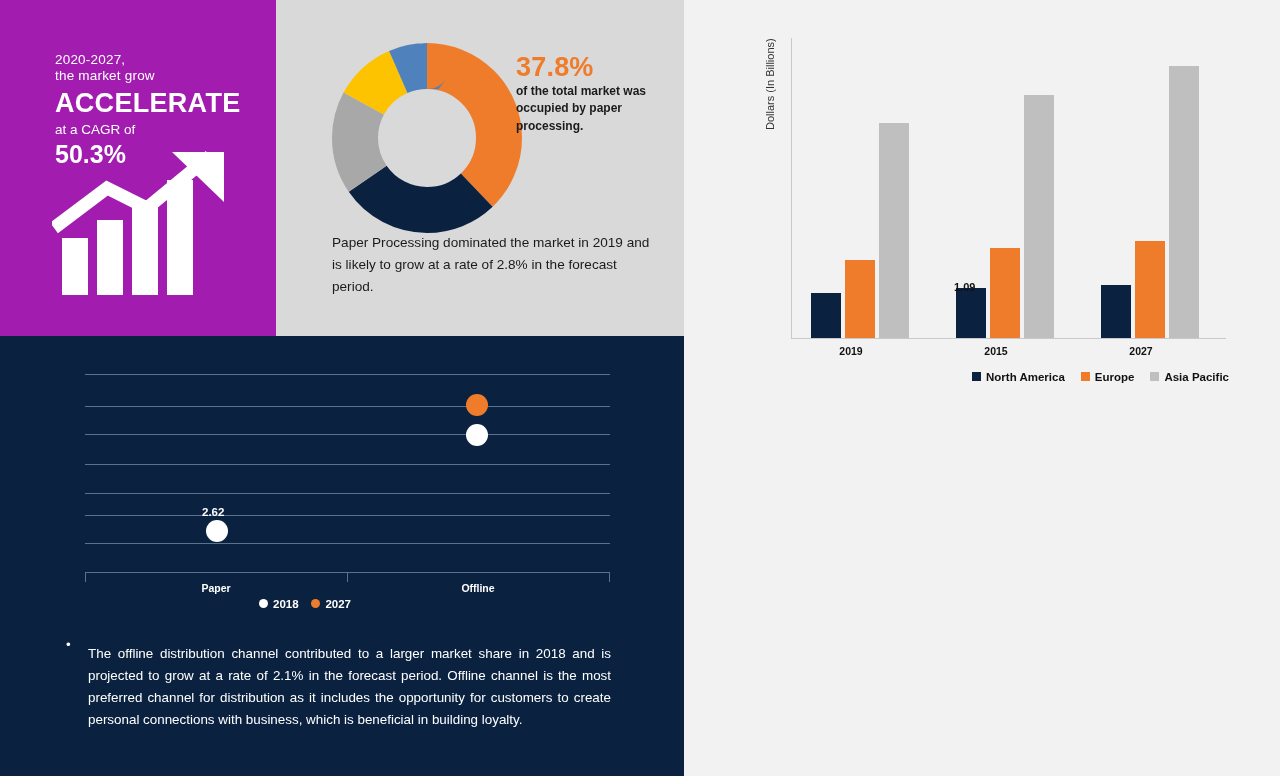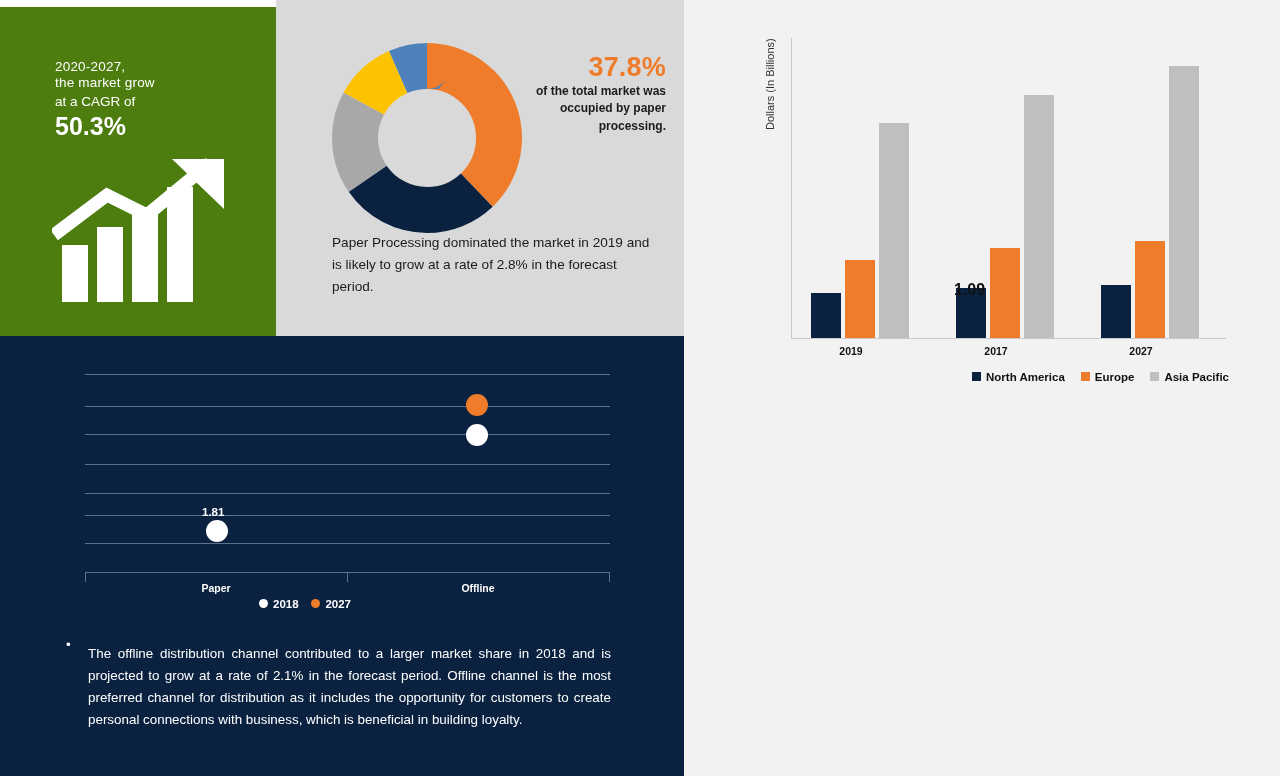--- a/index.html
+++ b/index.html
@@ -2,34 +2,34 @@
 <html><head>
 <meta charset="utf-8">
 <style>
   html,body{margin:0;padding:0;}
   body{width:1280px;height:776px;background:#ffffff;font-family:"Liberation Sans",sans-serif;overflow:hidden;position:relative;}
 
   
   #left-column{position:absolute;left:0;top:0;width:684px;height:776px;}
 
   
-  #cagr-panel{position:absolute;left:0;top:7px;width:276px;height:336px;background:#4d7c0f;color:#ffffff;}
+  #cagr-panel{position:absolute;left:0;top:0;width:276px;height:336px;background:#a21caf;color:#ffffff;}
   #cagr-text{position:absolute;left:55px;top:52px;width:220px;line-height:1.22;}
   .cagr-small{font-size:13.5px;font-weight:400;letter-spacing:.2px;}
   .cagr-big{font-size:27px;font-weight:700;letter-spacing:.3px;margin-top:2px;}
   .cagr-mid{font-size:13.5px;font-weight:400;margin-top:2px;}
   .cagr-pct{font-size:25px;font-weight:700;margin-top:1px;}
 
   
   #growth-graphic{position:absolute;left:52px;top:150px;width:190px;height:150px;}
 
   
   #donut-panel{position:absolute;left:276px;top:0;width:408px;height:336px;background:#d9d9d9;}
   #donut-wrap{position:absolute;left:56px;top:43px;width:190px;height:190px;}
-  #donut-callout{position:absolute;left:240px;top:52px;width:150px;text-align:right;}
+  #donut-callout{position:absolute;left:240px;top:52px;width:150px;}
   #donut-pct{font-size:27px;font-weight:700;color:#ef7c2a;letter-spacing:.2px;}
   #donut-desc{font-size:12px;font-weight:700;color:#1b1b1b;line-height:1.45;}
   #donut-note{position:absolute;left:56px;top:232px;width:320px;font-size:13.6px;color:#1b1b1b;line-height:1.62;}
 
   
   #slider-panel{position:absolute;left:0;top:336px;width:684px;height:440px;background:#0a2240;}
   #slider-chart{position:absolute;left:85px;top:24px;width:525px;height:232px;}
   .s-line{position:absolute;left:0;width:525px;height:1px;background:#5b7288;}
   .s-vline{position:absolute;width:1px;background:#5b7288;}
   .dot{position:absolute;width:22px;height:22px;border-radius:50%;}
@@ -45,34 +45,35 @@
 
   
   #right-column{position:absolute;left:684px;top:0;width:596px;height:776px;background:#f2f2f2;}
 
   #bar-chart-area{position:absolute;left:85px;top:30px;width:460px;height:330px;}
   #y-axis-title{position:absolute;left:-5px;top:100px;font-size:11px;color:#333;transform:rotate(-90deg);transform-origin:left top;white-space:nowrap;}
   #plot{position:absolute;left:22px;top:8px;width:435px;height:300px;}
   #axis-x{position:absolute;left:22px;top:308px;width:435px;height:1px;background:#c9c9c9;}
   #axis-y{position:absolute;left:22px;top:8px;width:1px;height:300px;background:#c9c9c9;}
   .bar{position:absolute;bottom:0;}
-  .bar-label{position:absolute;font-size:16px;font-weight:700;color:#111;}
+  .bar-label{position:absolute;font-size:11px;font-weight:700;color:#111;}
   .grp-label{position:absolute;font-size:10.5px;font-weight:700;color:#111;text-align:center;}
   #bar-legend{position:absolute;left:85px;top:371px;width:460px;text-align:right;font-size:11.5px;font-weight:700;color:#111;}
   .bl-sq{display:inline-block;width:9px;height:9px;margin-right:5px;vertical-align:middle;position:relative;top:-1px;}
 </style>
 </head>
 <body>
 
 <div id="left-column">
 
   <div id="cagr-panel">
     <div id="cagr-text">
       <div class="cagr-small">2020-2027,</div>
       <div class="cagr-small">the market grow</div>
+      <div class="cagr-big">ACCELERATE</div>
       <div class="cagr-mid">at a CAGR of</div>
       <div class="cagr-pct">50.3%</div>
     </div>
     <div id="growth-graphic">
       <svg width="190" height="150" viewBox="0 0 190 150">
         <rect x="10" y="88" width="26" height="57" fill="#ffffff"></rect>
         <rect x="45" y="70" width="26" height="75" fill="#ffffff"></rect>
         <rect x="80" y="50" width="26" height="95" fill="#ffffff"></rect>
         <rect x="115" y="30" width="26" height="115" fill="#ffffff"></rect>
         <path d="M2 78 L55 38 L95 58 L158 6" stroke="#ffffff" stroke-width="13" fill="none" stroke-linejoin="miter"></path>
@@ -110,21 +111,21 @@
       <div class="s-line" style="top:133px;"></div>
       <div class="s-line" style="top:155px;"></div>
       <div class="s-line" style="top:183px;"></div>
       <div class="s-line" style="top:212px;"></div>
       <div class="s-vline" style="left:0;top:212px;height:10px;"></div>
       <div class="s-vline" style="left:262px;top:212px;height:10px;"></div>
       <div class="s-vline" style="left:524px;top:212px;height:10px;"></div>
 
       <div class="dot dot-2027" style="left:381px;top:34px;"></div>
       <div class="dot dot-2018" style="left:381px;top:64px;"></div>
-      <div class="dotlabel" style="left:117px;top:146px;">1.81</div>
+      <div class="dotlabel" style="left:117px;top:146px;">2.62</div>
       <div class="dot dot-2018" style="left:121px;top:160px;"></div>
 
       <div class="axis-cat" style="left:81px;top:222px;width:100px;">Paper</div>
       <div class="axis-cat" style="left:343px;top:222px;width:100px;">Offline</div>
     </div>
 
     <div id="slider-legend">
       <span>
         <span class="leg-sq" style="background:#ffffff;"></span><span>2018</span>
       </span>
@@ -156,21 +157,21 @@
       <div class="bar" style="left:165px;width:30px;height:50px;background:#0a2240;"></div>
       <div class="bar" style="left:199px;width:30px;height:90px;background:#ef7c2a;"></div>
       <div class="bar" style="left:233px;width:30px;height:243px;background:#bfbfbf;"></div>
       <div class="bar-label" style="left:163px;top:243px;">1.09</div>
 
       <div class="bar" style="left:310px;width:30px;height:53px;background:#0a2240;"></div>
       <div class="bar" style="left:344px;width:30px;height:97px;background:#ef7c2a;"></div>
       <div class="bar" style="left:378px;width:30px;height:272px;background:#bfbfbf;"></div>
     </div>
     <div class="grp-label" style="left:32px;top:315px;width:100px;">2019</div>
-    <div class="grp-label" style="left:177px;top:315px;width:100px;">2017</div>
+    <div class="grp-label" style="left:177px;top:315px;width:100px;">2015</div>
     <div class="grp-label" style="left:322px;top:315px;width:100px;">2027</div>
   </div>
 
   <div id="bar-legend">
     <span>
       <span class="bl-sq" style="background:#0a2240;"></span><span>North America</span>
     </span>
     &nbsp;&nbsp;&nbsp;
     <span>
       <span class="bl-sq" style="background:#ef7c2a;"></span><span>Europe</span>

